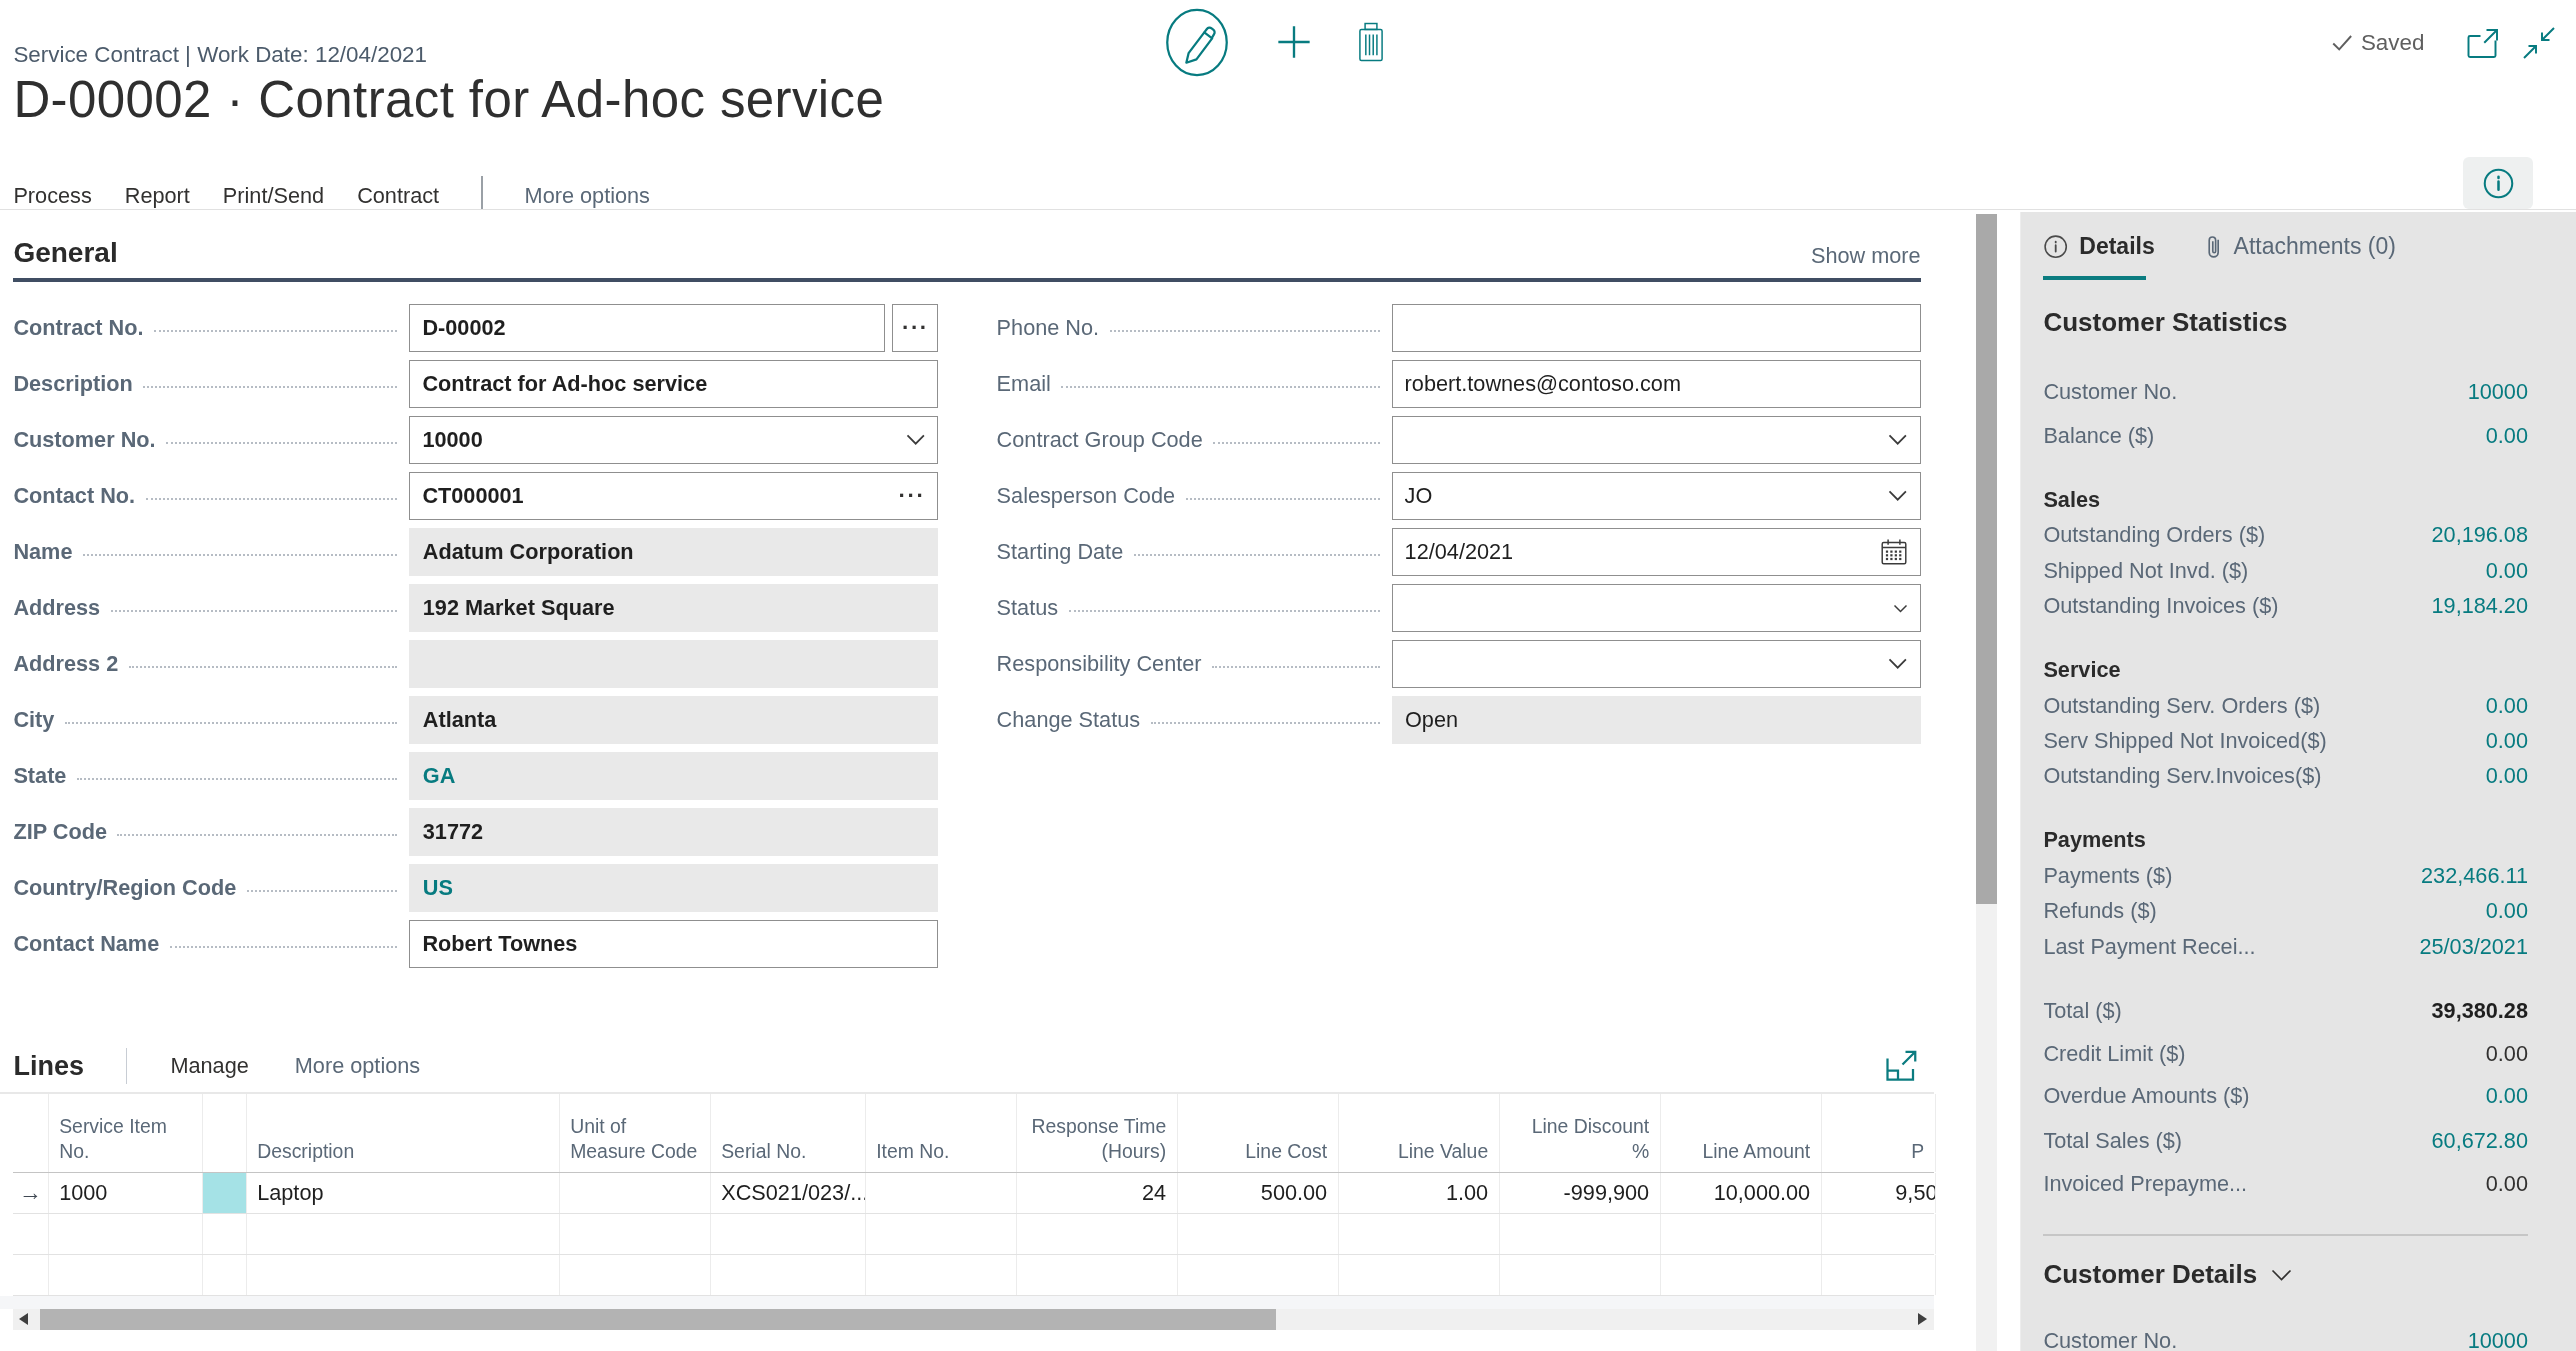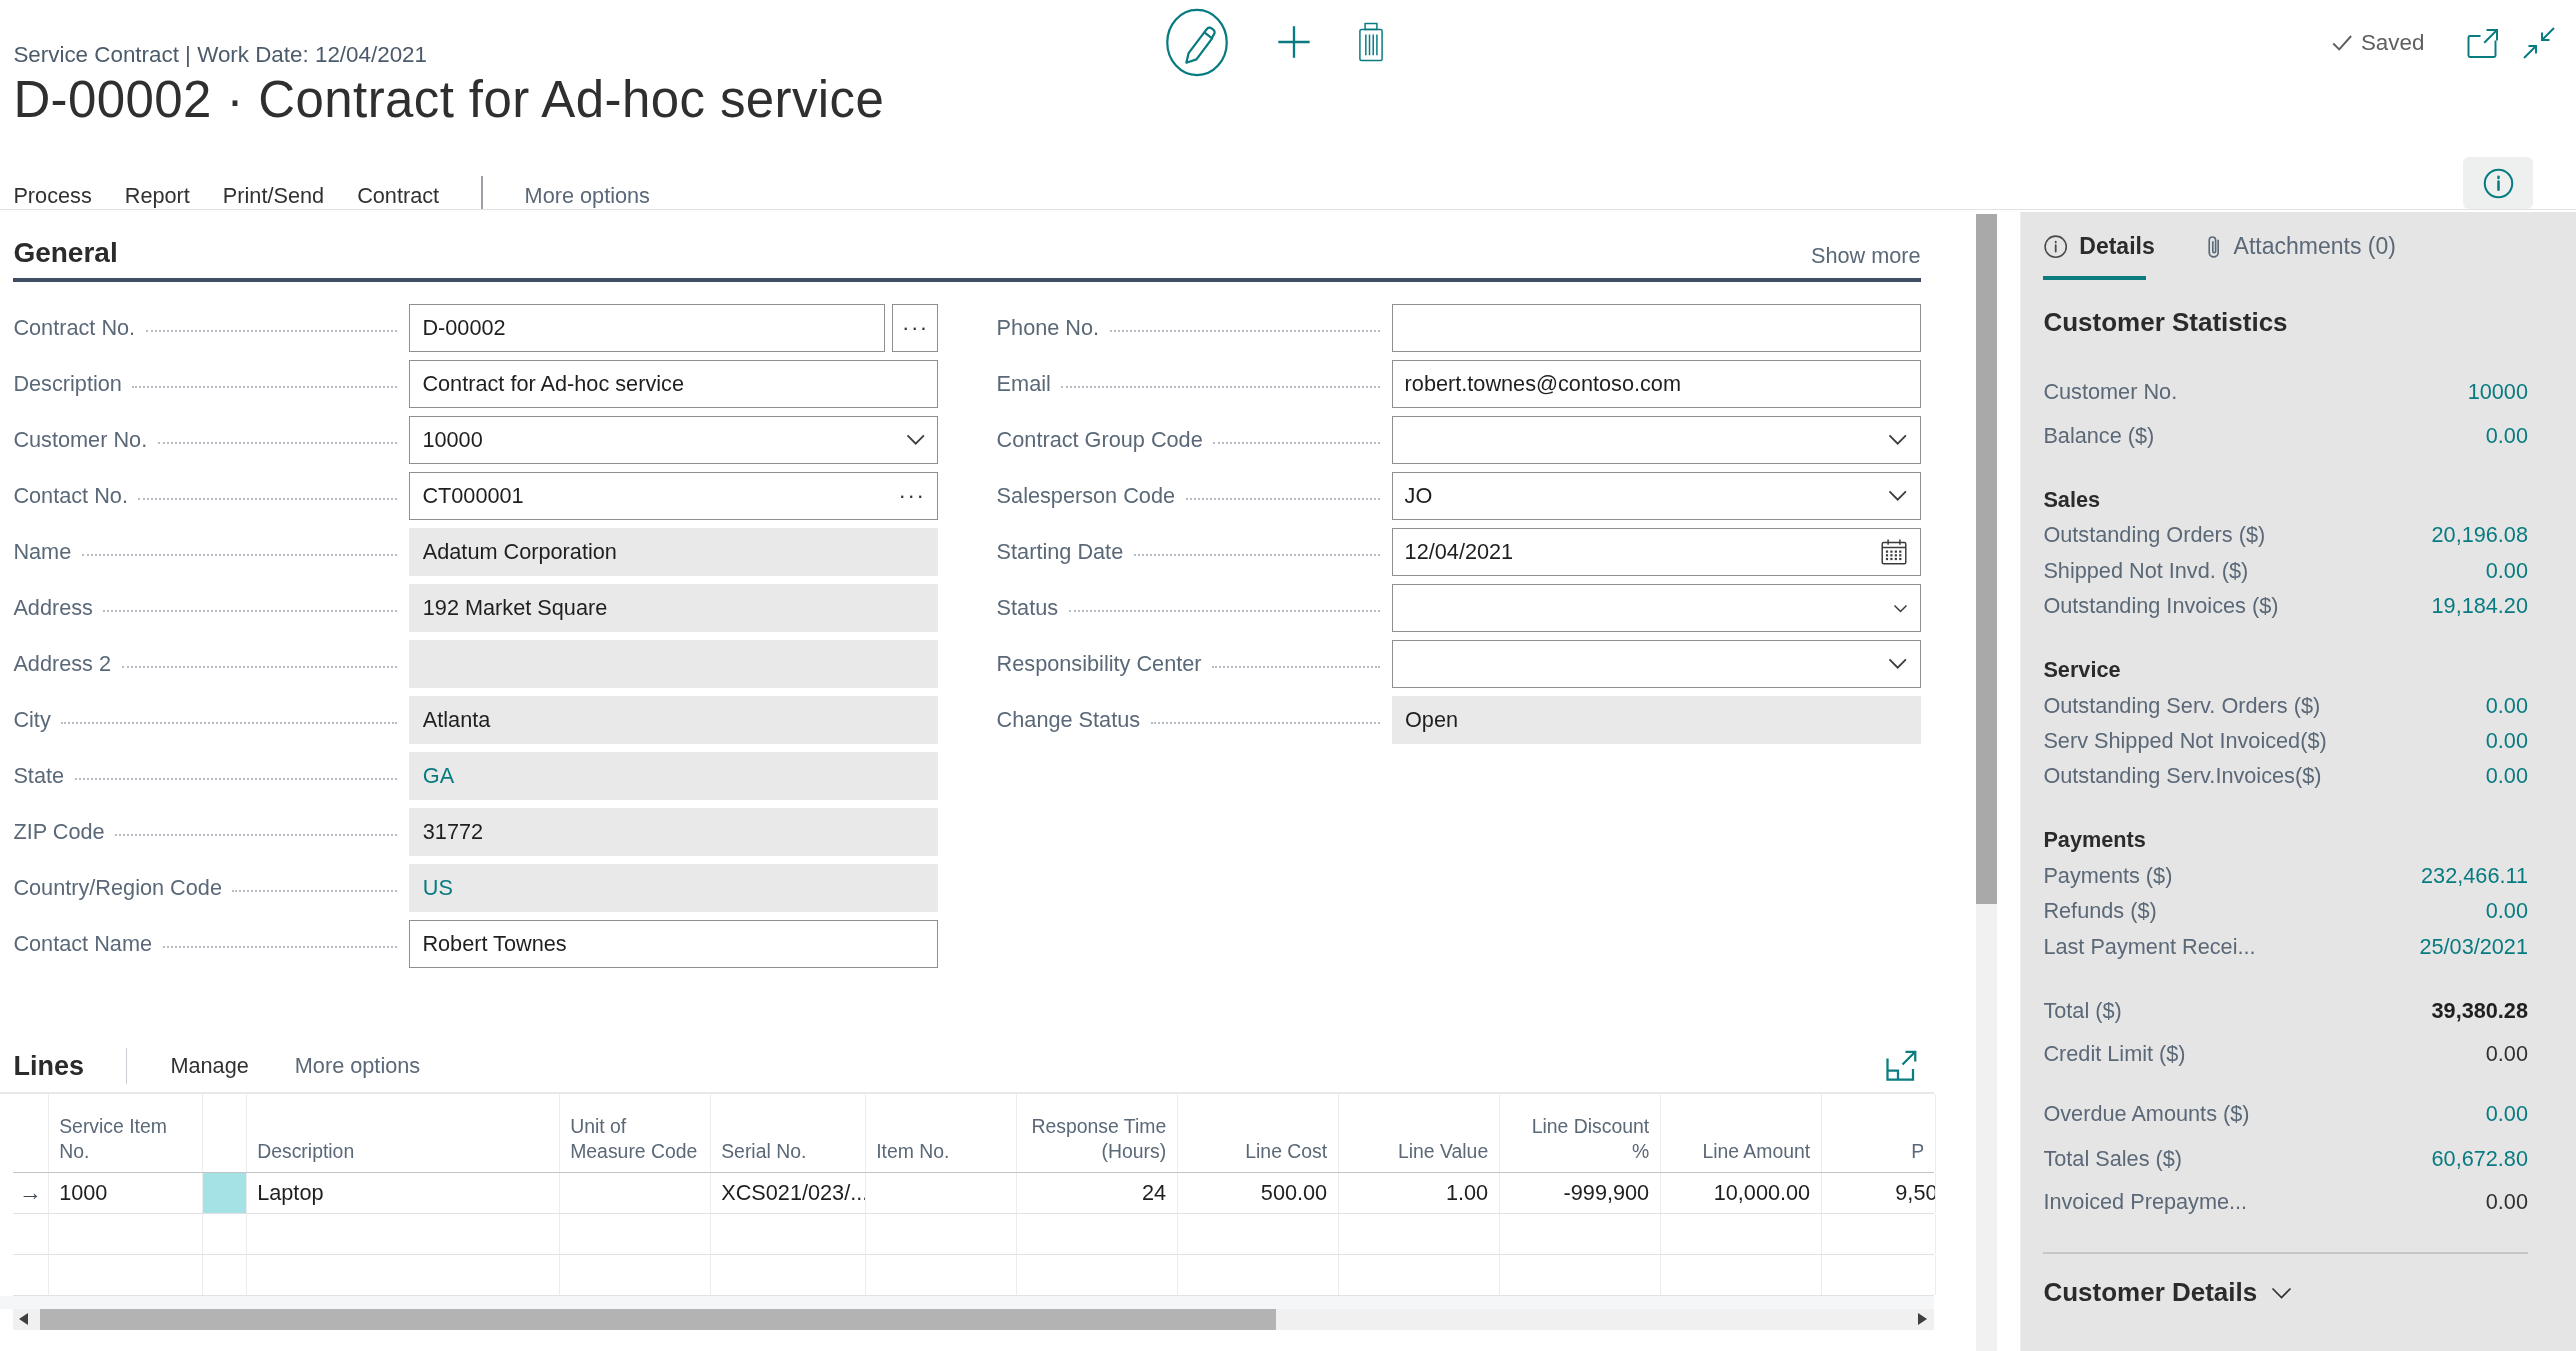--- a/index.html
+++ b/index.html
@@ -25,21 +25,21 @@
   .info-btn{right:43px;top:157px;width:70px;height:52px;background:#eef0f0;border-radius:6px;
     display:flex;align-items:center;justify-content:center;}
 
   
   .main-sec{left:0;top:212px;width:1934px;}
   .gen-headrow{display:flex;justify-content:space-between;align-items:flex-end;padding:25.4px 13.4px 0 13.4px;}
   .gen-title{font-size:28px;font-weight:600;color:#2b2b2b;margin:0;}
   .show-more{font-size:21.7px;color:#5a6877;}
   .gen-underline{margin:9px 13.4px 0 13.4px;height:3.7px;background:#404e63;}
   .fields{display:flex;justify-content:space-between;padding:18px 13.4px 0 13.4px;}
-  .fcol-l{width:925px;} .fcol-r{width:924px;}
+  .fcol-l{width:925px;font-weight:bold;} .fcol-r{width:924px;}
   .field-row{display:flex;align-items:center;height:56px;}
   .f-label{font-size:21.7px;color:#5a6877;white-space:nowrap;}
   .f-leader{flex:1;border-bottom:2.2px dotted #b6bcc4;margin:0 12px 0 10.5px;transform:translateY(3px);min-width:12px;}
   .control{width:529px;height:48px;display:flex;align-items:center;font-size:21.7px;box-sizing:border-box;flex:none;}
   .editable{background:#fff;border:1.5px solid #8f8f8f;padding:0 12px;}
   .disabledf{background:#e9e9e9;border:none;padding:0 13.4px;}
   .control .val{flex:1;white-space:nowrap;overflow:hidden;color:#1f1f1f;}
   .control .val.link{color:#077b80;}
   .assist-outside{border:none;padding:0;}
   .assist-outside .inputbox{flex:1;height:48px;border:1.5px solid #8f8f8f;background:#fff;display:flex;align-items:center;padding:0 12px;box-sizing:border-box;}
@@ -555,21 +555,21 @@
 
     <div class="srow" style="margin-top:31px">
       <span class="sl">Total ($)</span>
       <span class="sv totalv">39,380.28</span>
     </div>
 
     <div class="srow" style="margin-top:9.7px">
       <span class="sl">Credit Limit ($)</span>
       <span class="sv black">0.00</span>
     </div>
-    <div class="srow" style="margin-top:27px">
+    <div class="srow" style="margin-top:9px">
       <span class="sl">Overdue Amounts ($)</span>
       <span class="sv">0.00</span>
     </div>
     <div class="srow" style="margin-top:12px">
       <span class="sl">Total Sales ($)</span>
       <span class="sv">60,672.80</span>
     </div>
     <div class="srow" style="margin-top:9.7px">
       <span class="sl">Invoiced Prepayme...</span>
       <span class="sv black">0.00</span>

